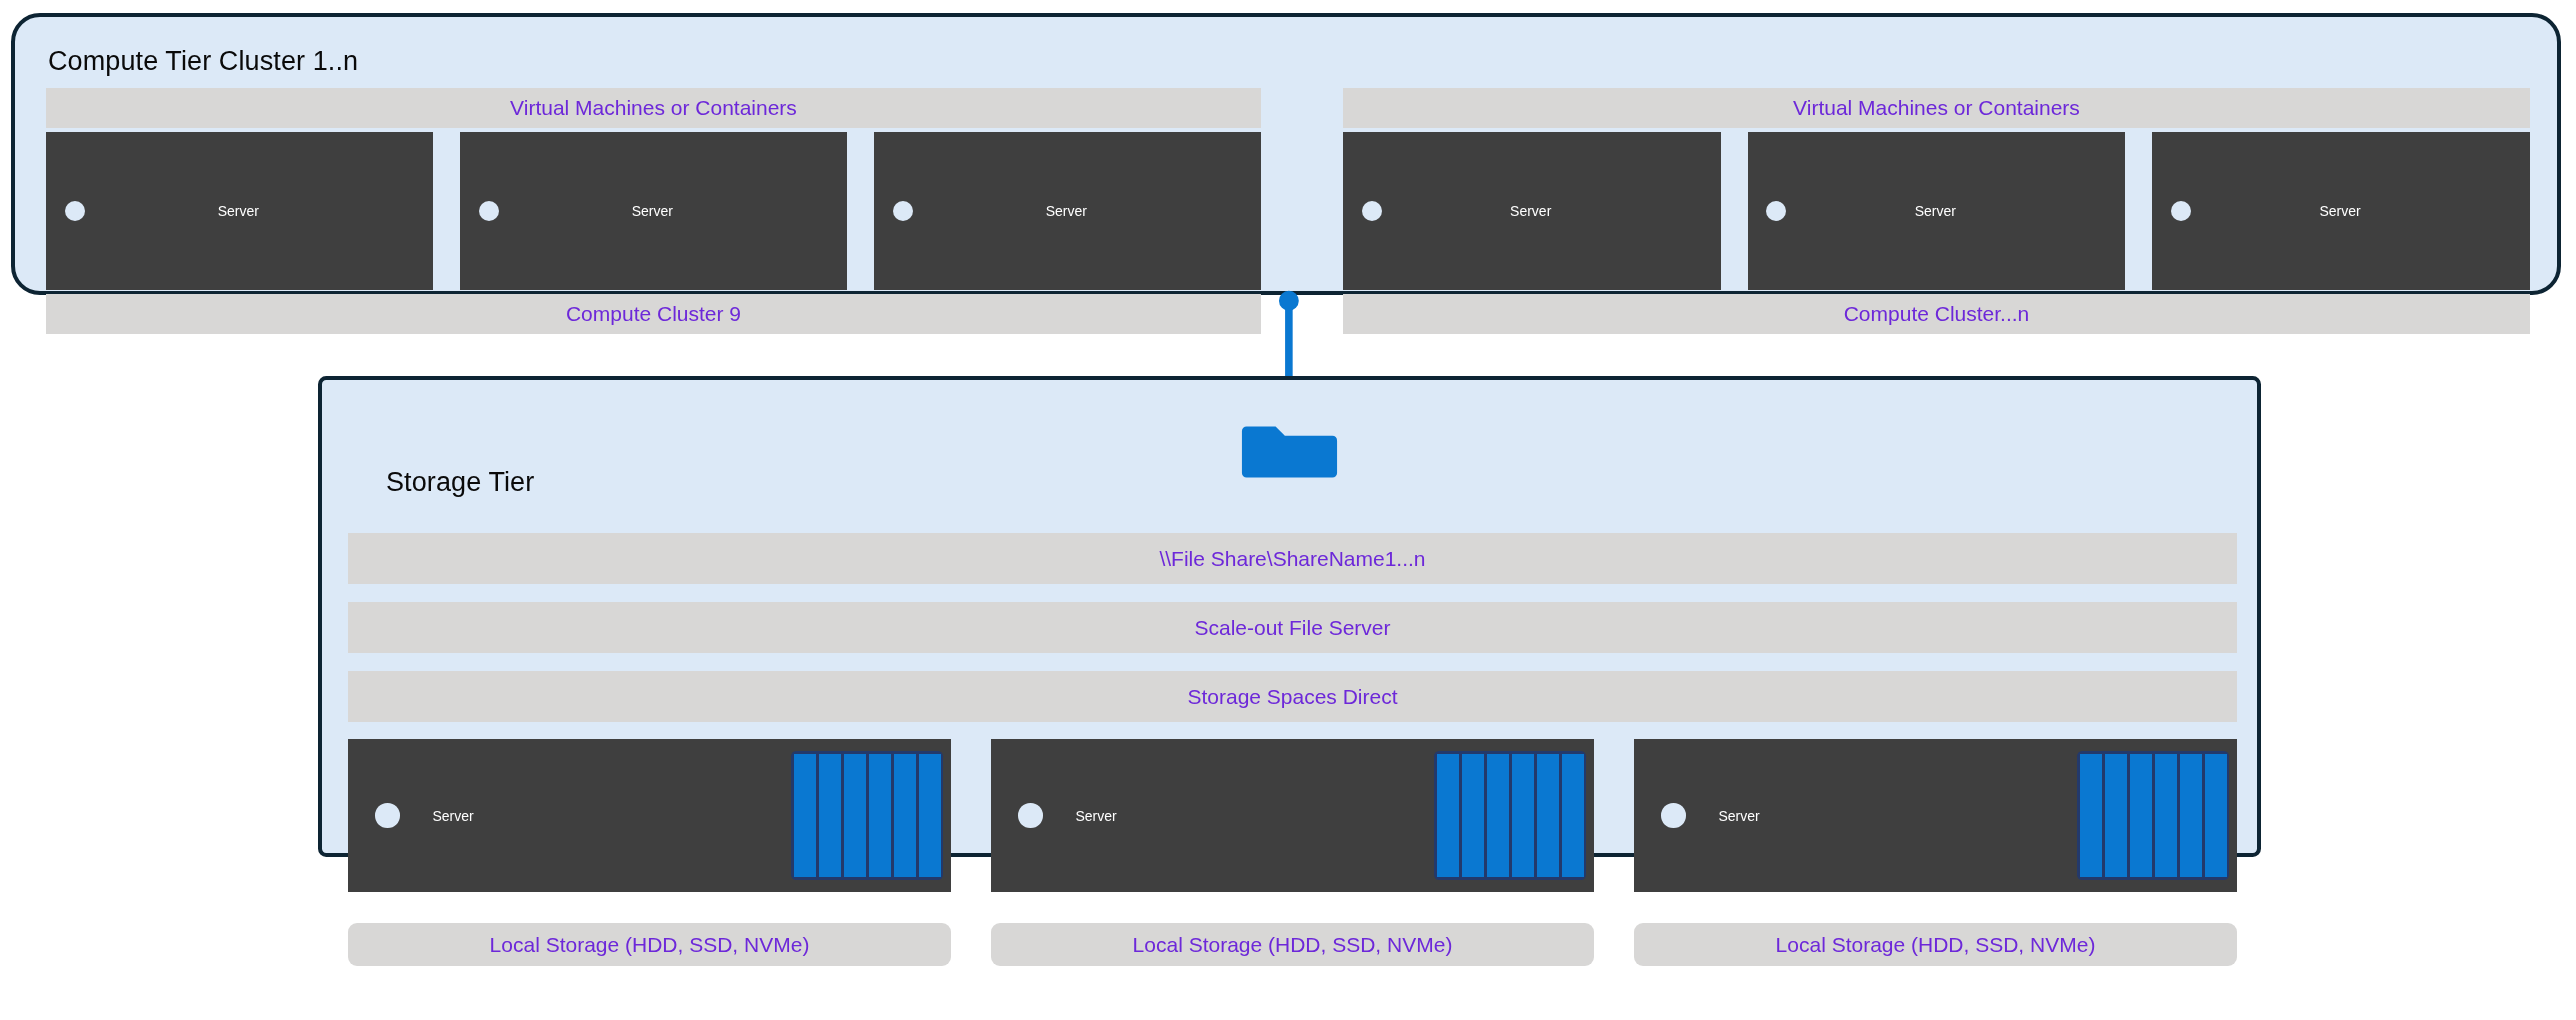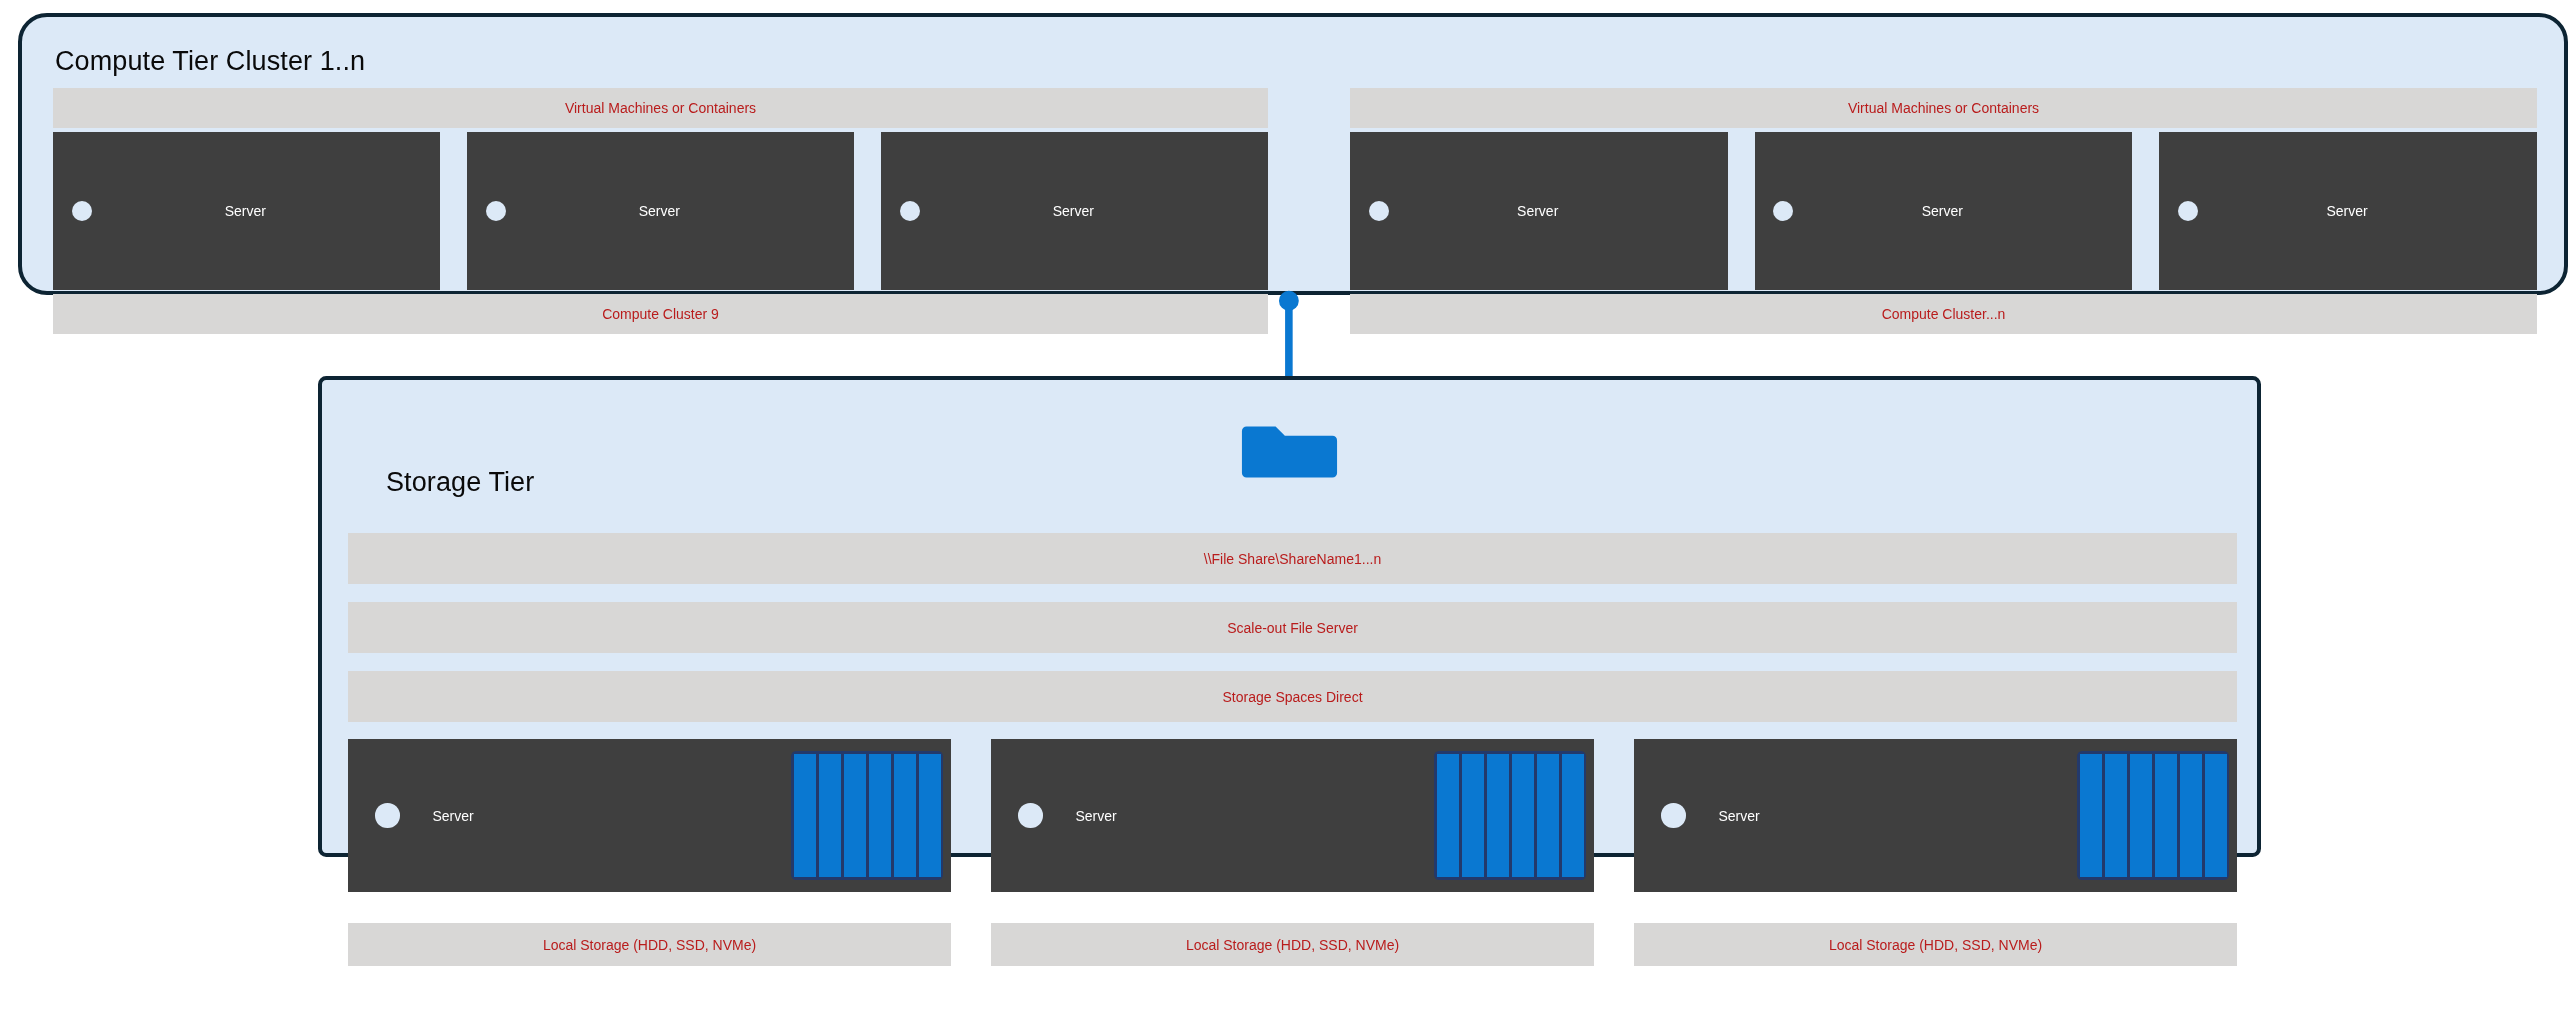--- a/index.html
+++ b/index.html
@@ -12,39 +12,39 @@
   .diagram{position:absolute;inset:0;}
 
   
   .tier{
     position:absolute;
     background:#dce9f7;
     border:4.1px solid #0d2433;
     border-radius:8.2px;
     box-sizing:border-box;
   }
-  #compute-tier{left:18px;top:13px;width:2550px;height:282px;border-radius:29px;}
+  #compute-tier{left:11px;top:13px;width:2550px;height:282px;border-radius:29px;}
   #storage-tier{left:318px;top:376px;width:1943px;height:481px;}
 
   .tier-title{
     position:absolute;
     font-size:27px;
     color:#0a0a0a;
     letter-spacing:0.1px;
     white-space:nowrap;
   }
   #compute-title{left:33px;top:29px;}
   #storage-title{left:64px;top:87px;}
 
   
   .bar{
     background:#d8d7d6;
-    color:#b91c1c;
+    color:#6d28d9;
     display:flex;align-items:center;justify-content:center;
-    font-size:14px;
+    font-size:21px;
     box-sizing:border-box;
     white-space:nowrap;
   }
 
   
   .cluster{position:absolute;top:71px;height:246px;}
   #cluster-1{left:31px;width:1215px;}
   #cluster-n{left:1328px;width:1187px;}
 
   .cluster .bar-top{position:absolute;left:0;top:0;width:100%;height:40px;}
@@ -109,21 +109,21 @@
     border-radius:5.2px;
     display:flex;align-items:center;
     padding:2.9px;gap:2.9px;
     box-sizing:border-box;
   }
   .disk{
     width:22px;height:100%;
     background:#0a78d1;
   }
   .storage-group .bar{
-    position:absolute;left:0;bottom:0;width:100%;height:43px;
+    position:absolute;left:0;bottom:0;width:100%;height:43px;border-radius:9px;
   }
 </style>
 </head>
 <body>
 
 <div class="diagram">
 
   <div class="tier" id="compute-tier">
 
     <div class="tier-title" id="compute-title">Compute Tier Cluster 1..n</div>

